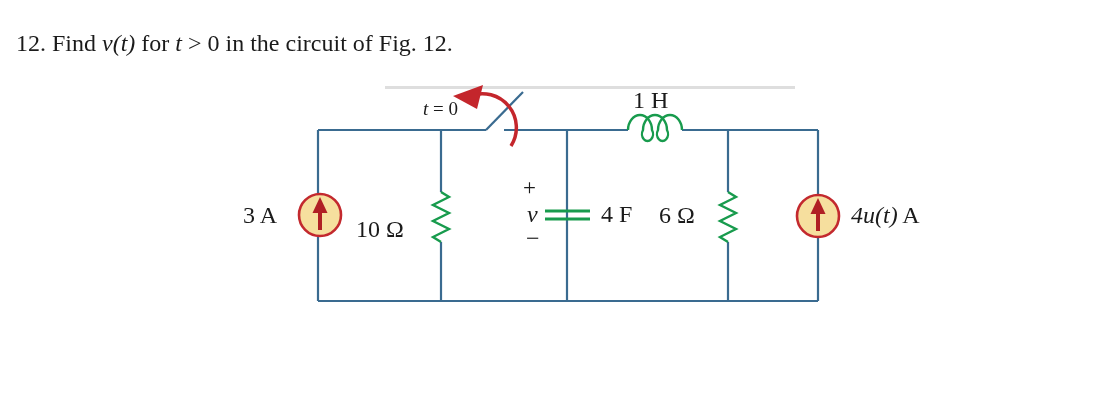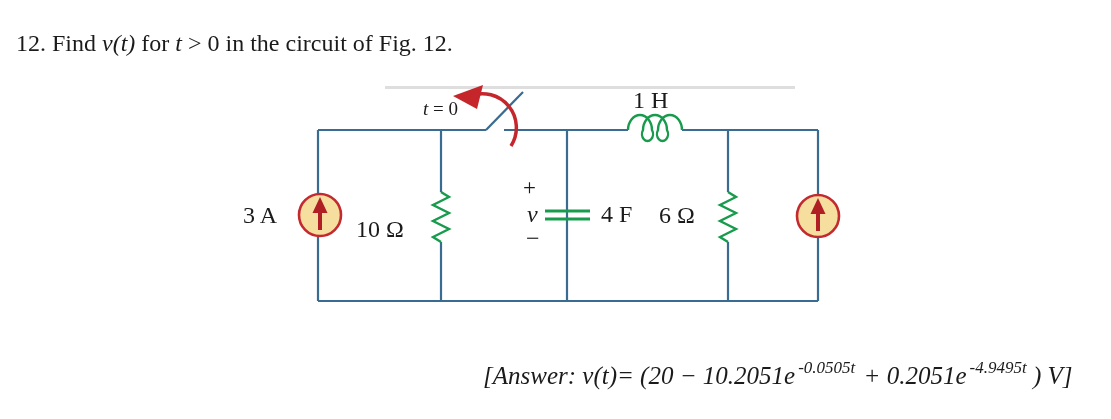--- a/index.html
+++ b/index.html
@@ -68,17 +68,17 @@
   <div class="abs clabel" style="left:523px; top:174px; font-size:23px;">+</div>
   <div class="abs clabel it" style="left:527px; top:200px;">v</div>
   <div class="abs clabel" style="left:526px; top:224px;">−</div>
 
   <div class="abs clabel" style="left:601px; top:200px;">4 F</div>
 
   <div class="abs clabel" style="left:633px; top:86px;text-align:center;">1 H</div>
 
   <div class="abs clabel right" style="left:650px; top:201px; width:54px;">6 Ω</div>
 
+  <div class="abs clabel" style="left:851px; top:201px;"><span class="it">4u(t)</span><span> A</span></div>
 
 
-  <div class="abs answer"><span>[Answer: v(t)= (20 − 10.2051e</span><span class="sup sup2">-0.0505t</span><span> + 0.2051e</span><span class="sup">-4.9495t</span><span> ) V]</span></div>
 
 </div>
 
 </body></html>

